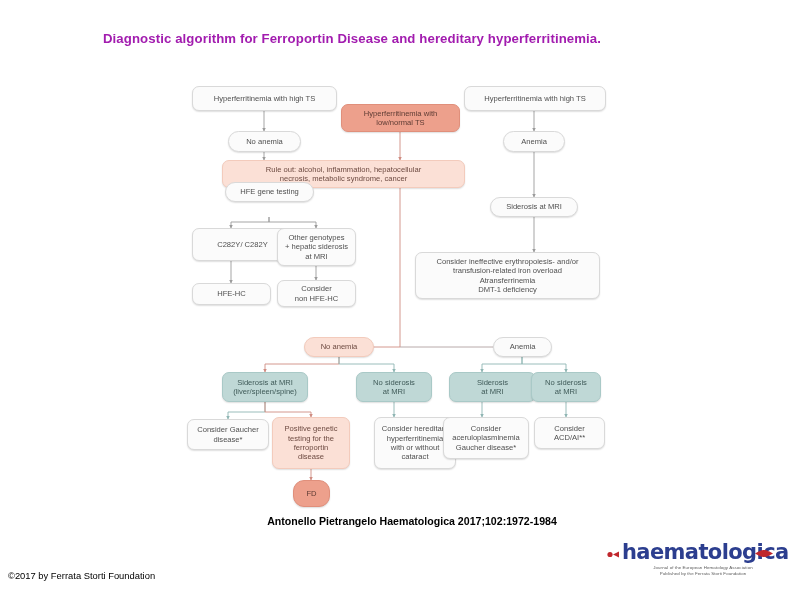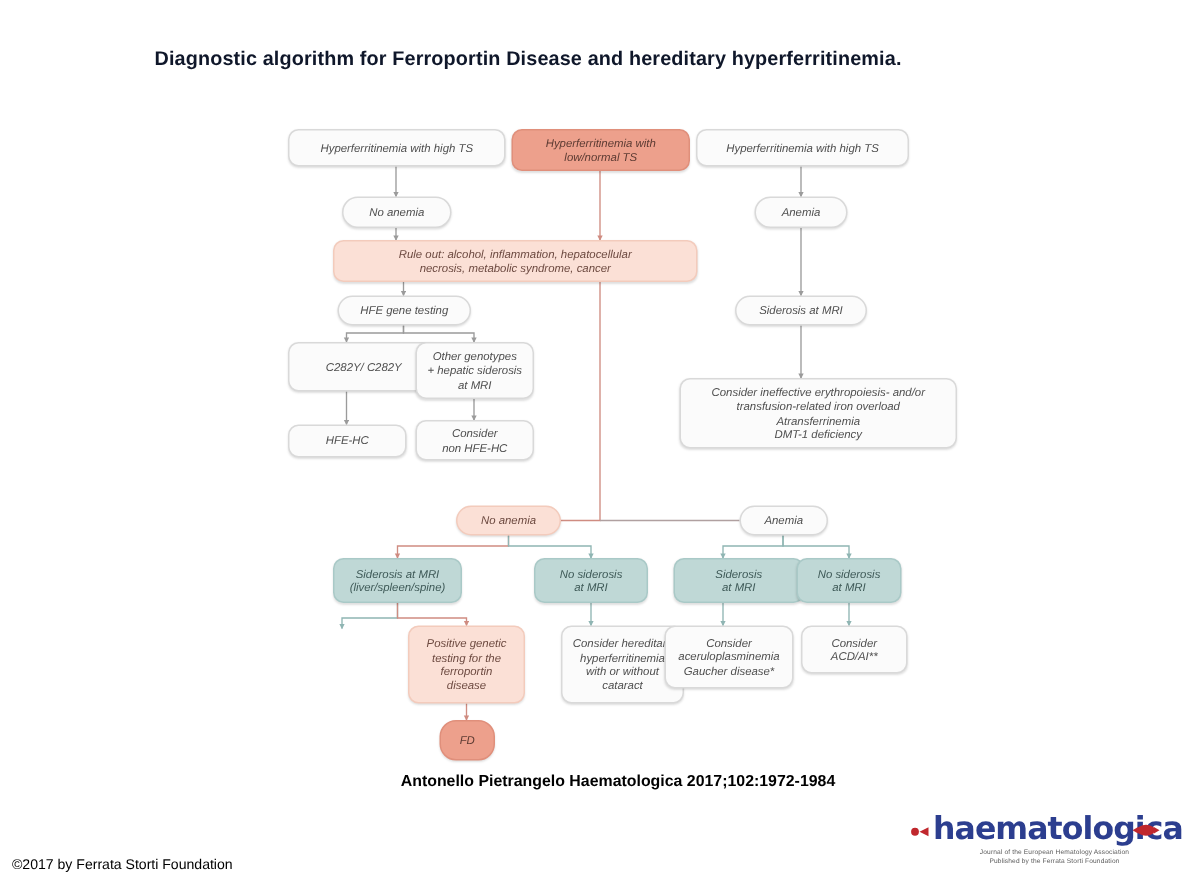--- a/index.html
+++ b/index.html
@@ -18,21 +18,21 @@
 
   
   #slide-title {
     position: absolute;
     left: 0;
     top: 31px;
     width: 704px;
     text-align: center;
     font-size: 13.2px;
     font-weight: bold;
-    color: #0f172a;
+    color: #a21caf;
     letter-spacing: 0.1px;
   }
 
   
   #diagram {
     position: absolute;
     left: 0;
     top: 0;
     width: 794px;
     height: 595px;
@@ -56,21 +56,21 @@
     text-align: center;
     border-radius: 7px;
     font-size: 7.6px;
     line-height: 9.4px;
     color: #4a4a4a;
     padding: 2px 3px;
     background: #fbfbfb;
     border: 0.8px solid #d8d8d8;
     box-shadow: 0 1px 1.5px rgba(0,0,0,0.13);
   }
-  .node span { display: block; width: 100%; white-space: pre-line; font-style: italic; }
+  .node span { display: block; width: 100%; white-space: pre-line; }
 
   
   .n-grey { background: #fbfbfb; border-color: #d9d9d9; color: #4f4f4f; }
 
   
   .n-coral {
     background: #eda08c;
     border-color: #e08f7b;
     color: #5d3b33;
   }
@@ -217,52 +217,52 @@
 
       <path d="M394,402 L394,417" marker-end="url(#ah-t)"></path>
       <path d="M482,402 L482,417" marker-end="url(#ah-t)"></path>
       <path d="M566,402 L566,417" marker-end="url(#ah-t)"></path>
     </g>
   </svg>
 
   <div class="node n-grey" style="left: 192px; top: 86px; width: 145px; height: 25px;">
       <span>Hyperferritinemia with high TS</span>
     </div>
-  <div class="node n-coral" style="left: 341px; top: 86px; width: 119px; height: 28px;">
+  <div class="node n-coral" style="left: 341px; top: 104px; width: 119px; height: 28px;">
       <span>Hyperferritinemia with
 low/normal TS</span>
     </div>
   <div class="node n-grey" style="left: 464px; top: 86px; width: 142px; height: 25px;">
       <span>Hyperferritinemia with high TS</span>
     </div>
   <div class="node n-grey pill" style="left: 228px; top: 131px; width: 73px; height: 21px;">
       <span>No anemia</span>
     </div>
   <div class="node n-grey pill" style="left: 503px; top: 131px; width: 62px; height: 21px;">
       <span>Anemia</span>
     </div>
   <div class="node n-pink" style="left: 222px; top: 160px; width: 243px; height: 28px;">
       <span>Rule out: alcohol, inflammation, hepatocellular
 necrosis, metabolic syndrome, cancer</span>
     </div>
-  <div class="node n-grey pill" style="left: 225px; top: 197px; width: 89px; height: 20px;">
+  <div class="node n-grey pill" style="left: 225px; top: 182px; width: 89px; height: 20px;">
       <span>HFE gene testing</span>
     </div>
   <div class="node n-grey pill" style="left: 490px; top: 197px; width: 88px; height: 20px;">
       <span>Siderosis at MRI</span>
     </div>
   <div class="node n-grey" style="left: 192px; top: 228px; width: 101px; height: 33px;">
       <span>C282Y/ C282Y</span>
     </div>
   <div class="node n-grey" style="left: 277px; top: 228px; width: 79px; height: 38px;">
       <span>Other genotypes
 + hepatic siderosis
 at MRI</span>
     </div>
-  <div class="node n-grey" style="left: 415px; top: 252px; width: 185px; height: 47px; margin-left: 38px;">
+  <div class="node n-grey" style="left: 415px; top: 252px; width: 185px; height: 47px;">
       <span>Consider ineffective erythropoiesis- and/or
 transfusion-related iron overload
 Atransferrinemia
 DMT-1 deficiency</span>
     </div>
   <div class="node n-grey" style="left: 192px; top: 283px; width: 79px; height: 22px;">
       <span>HFE-HC</span>
     </div>
   <div class="node n-grey" style="left: 277px; top: 280px; width: 79px; height: 27px;">
       <span>Consider
@@ -282,20 +282,24 @@
       <span>No siderosis
 at MRI</span>
     </div>
   <div class="node n-teal" style="left: 449px; top: 372px; width: 87px; height: 30px;">
       <span>Siderosis
 at MRI</span>
     </div>
   <div class="node n-teal" style="left: 531px; top: 372px; width: 70px; height: 30px;">
       <span>No siderosis
 at MRI</span>
+    </div>
+  <div class="node n-grey" style="left: 187px; top: 419px; width: 82px; height: 31px;">
+      <span>Consider Gaucher
+disease*</span>
     </div>
   <div class="node n-pink" style="left: 272px; top: 417px; width: 78px; height: 52px;">
       <span>Positive genetic
 testing for the
 ferroportin
 disease</span>
     </div>
   <div class="node n-grey" style="left: 354px; top: 417px; width: 82px; height: 52px; margin-left: 20px;">
       <span>Consider hereditary
 hyperferritinemia

